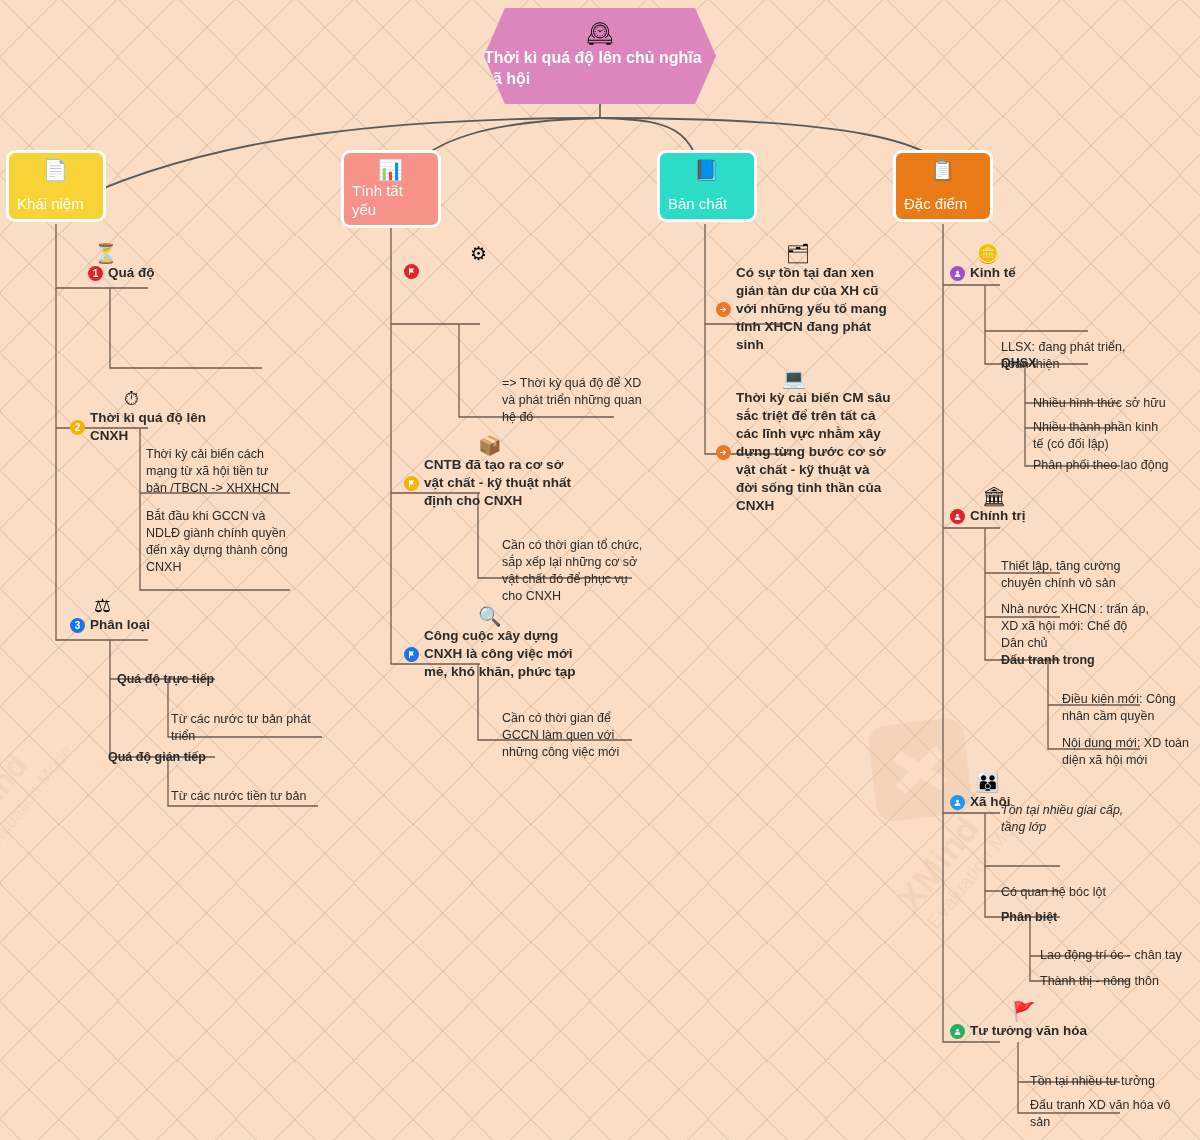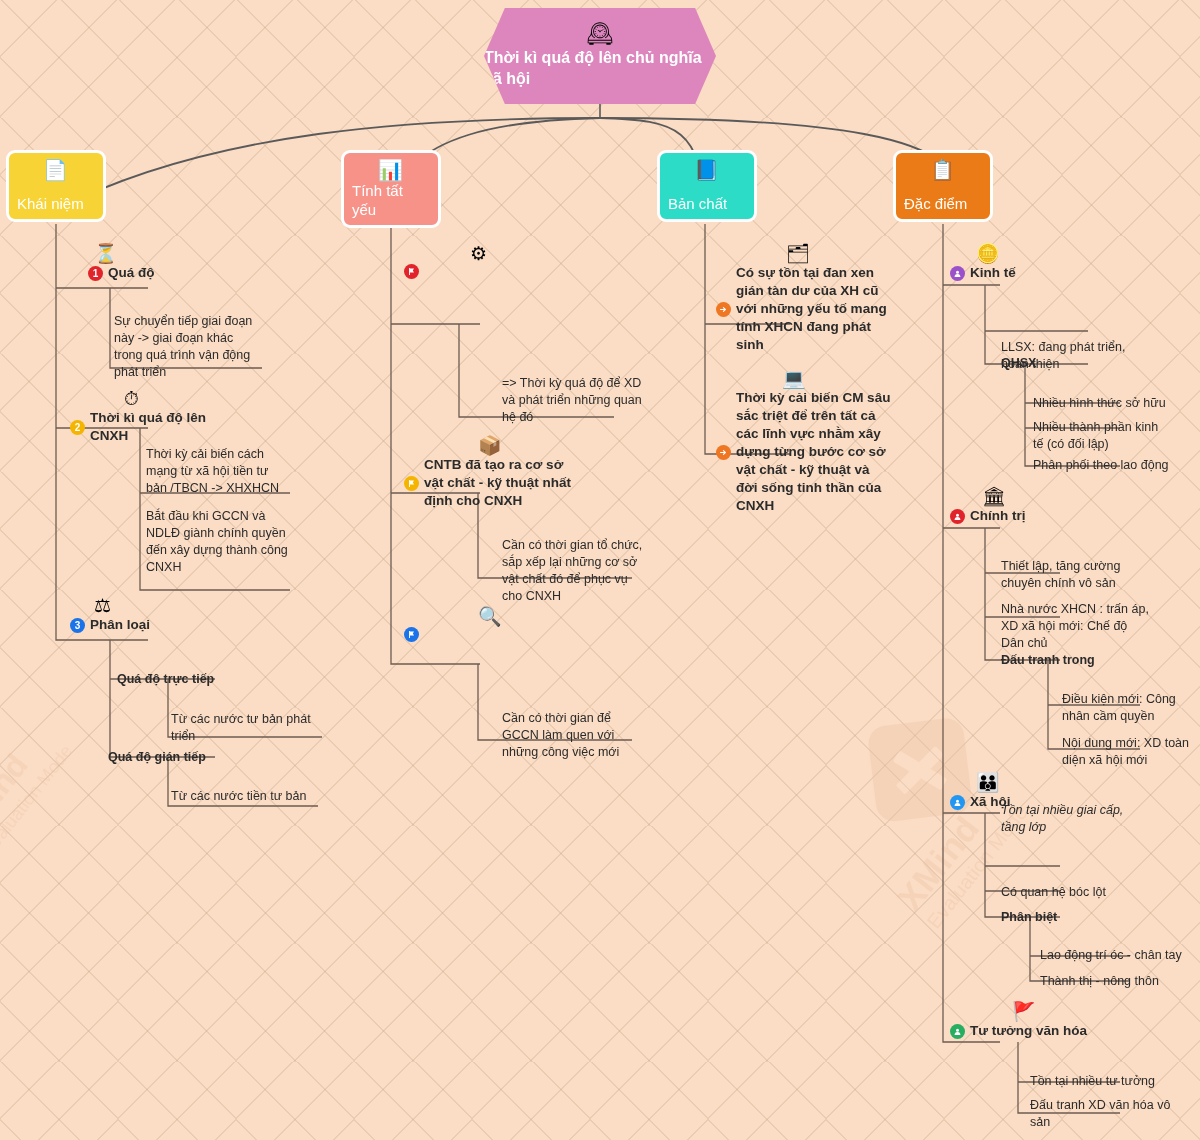--- a/index.html
+++ b/index.html
@@ -245,24 +245,20 @@
     <span class="b-label">Đặc điểm</span>
   </div>
 
   <div class="node topic" style="left:88px; top:243px;">
     <span class="t-icon" style="margin-left:6px;">⏳</span>
     <span class="t-row">
       <span class="marker m-red">1</span>
       <span class="t-text">Quá độ</span>
     </span>
   </div>
-  <div class="node leaf" style="left:114px; top:313px; width:160px;">Sự chuyển tiếp giai đoạn
-này -&gt; giai đoạn khác
-trong quá trình vận động
-phát triển</div>
 
   <div class="node topic" style="left:70px; top:388px;">
     <span class="t-icon" style="margin-left:54px;">⏱</span>
     <span class="t-row">
       <span class="marker m-yellow">2</span>
       <span class="t-text">Thời kì quá độ lên
 CNXH</span>
     </span>
   </div>
   <div class="node leaf" style="left:146px; top:446px; width:150px;">Thời kỳ cải biến cách
@@ -322,20 +318,23 @@
 
   <div class="node topic" style="left:404px; top:606px;">
     <span class="t-icon" style="margin-left:74px;">🔍</span>
     <span class="t-row">
       <span class="marker m-blueflag">
         <svg width="9" height="9" viewBox="0 0 9 9">
             <path d="M2.5 1.5h4.5l-1.2 2 1.2 2H2.5z" fill="#fff"></path>
             <rect x="2" y="1" width="0.9" height="7" fill="#fff"></rect>
           </svg>
       </span>
+      <span class="t-text">Công cuộc xây dựng
+CNXH là công việc mới
+mẻ, khó khăn, phức tạp</span>
     </span>
   </div>
   <div class="node leaf" style="left:502px; top:710px; width:160px;">Cần có thời gian để
 GCCN làm quen với
 những công việc mới</div>
 
   <div class="node topic" style="left:716px; top:243px;">
     <span class="t-icon" style="margin-left:70px;">🗂</span>
     <span class="t-row">
       <span class="marker m-orangearr">

